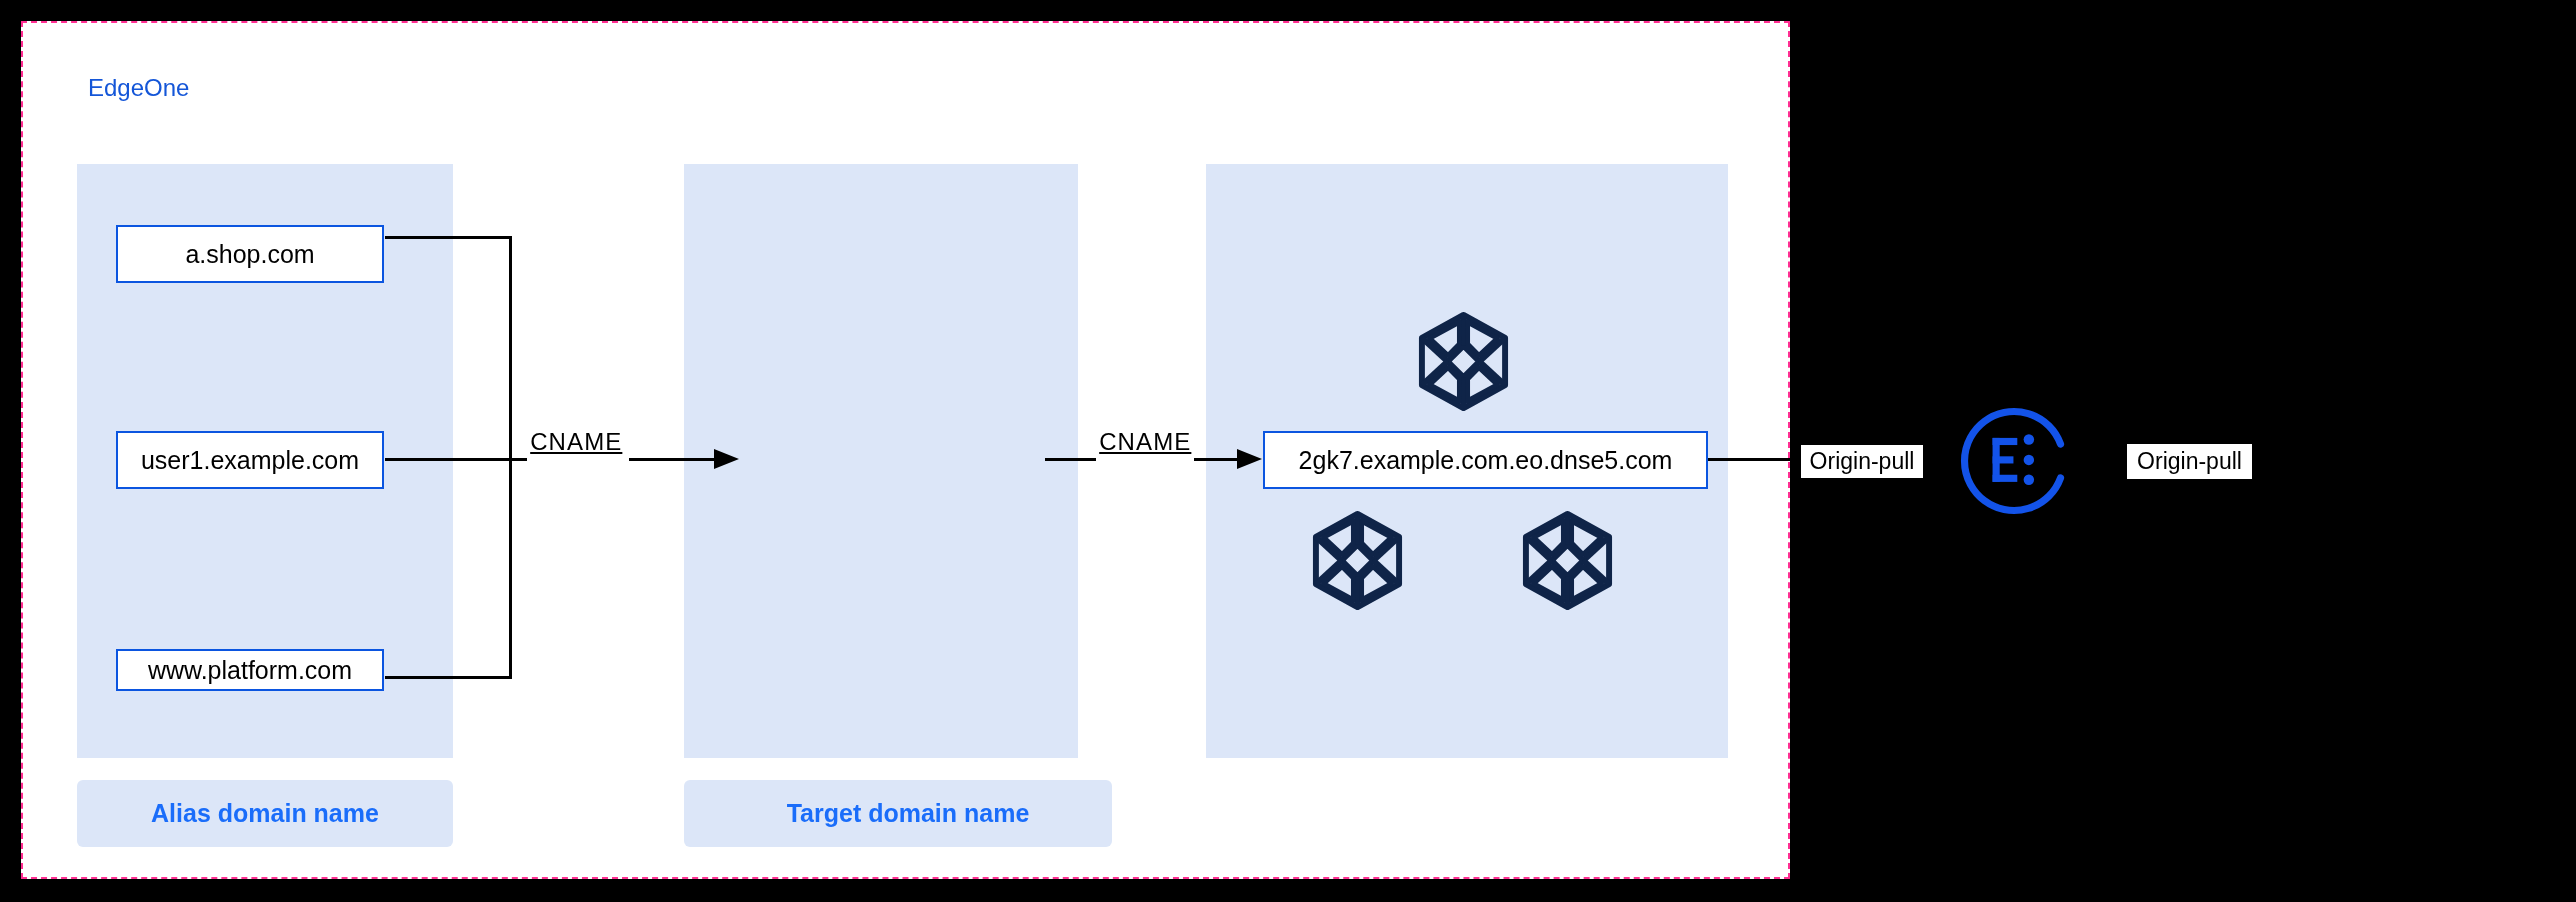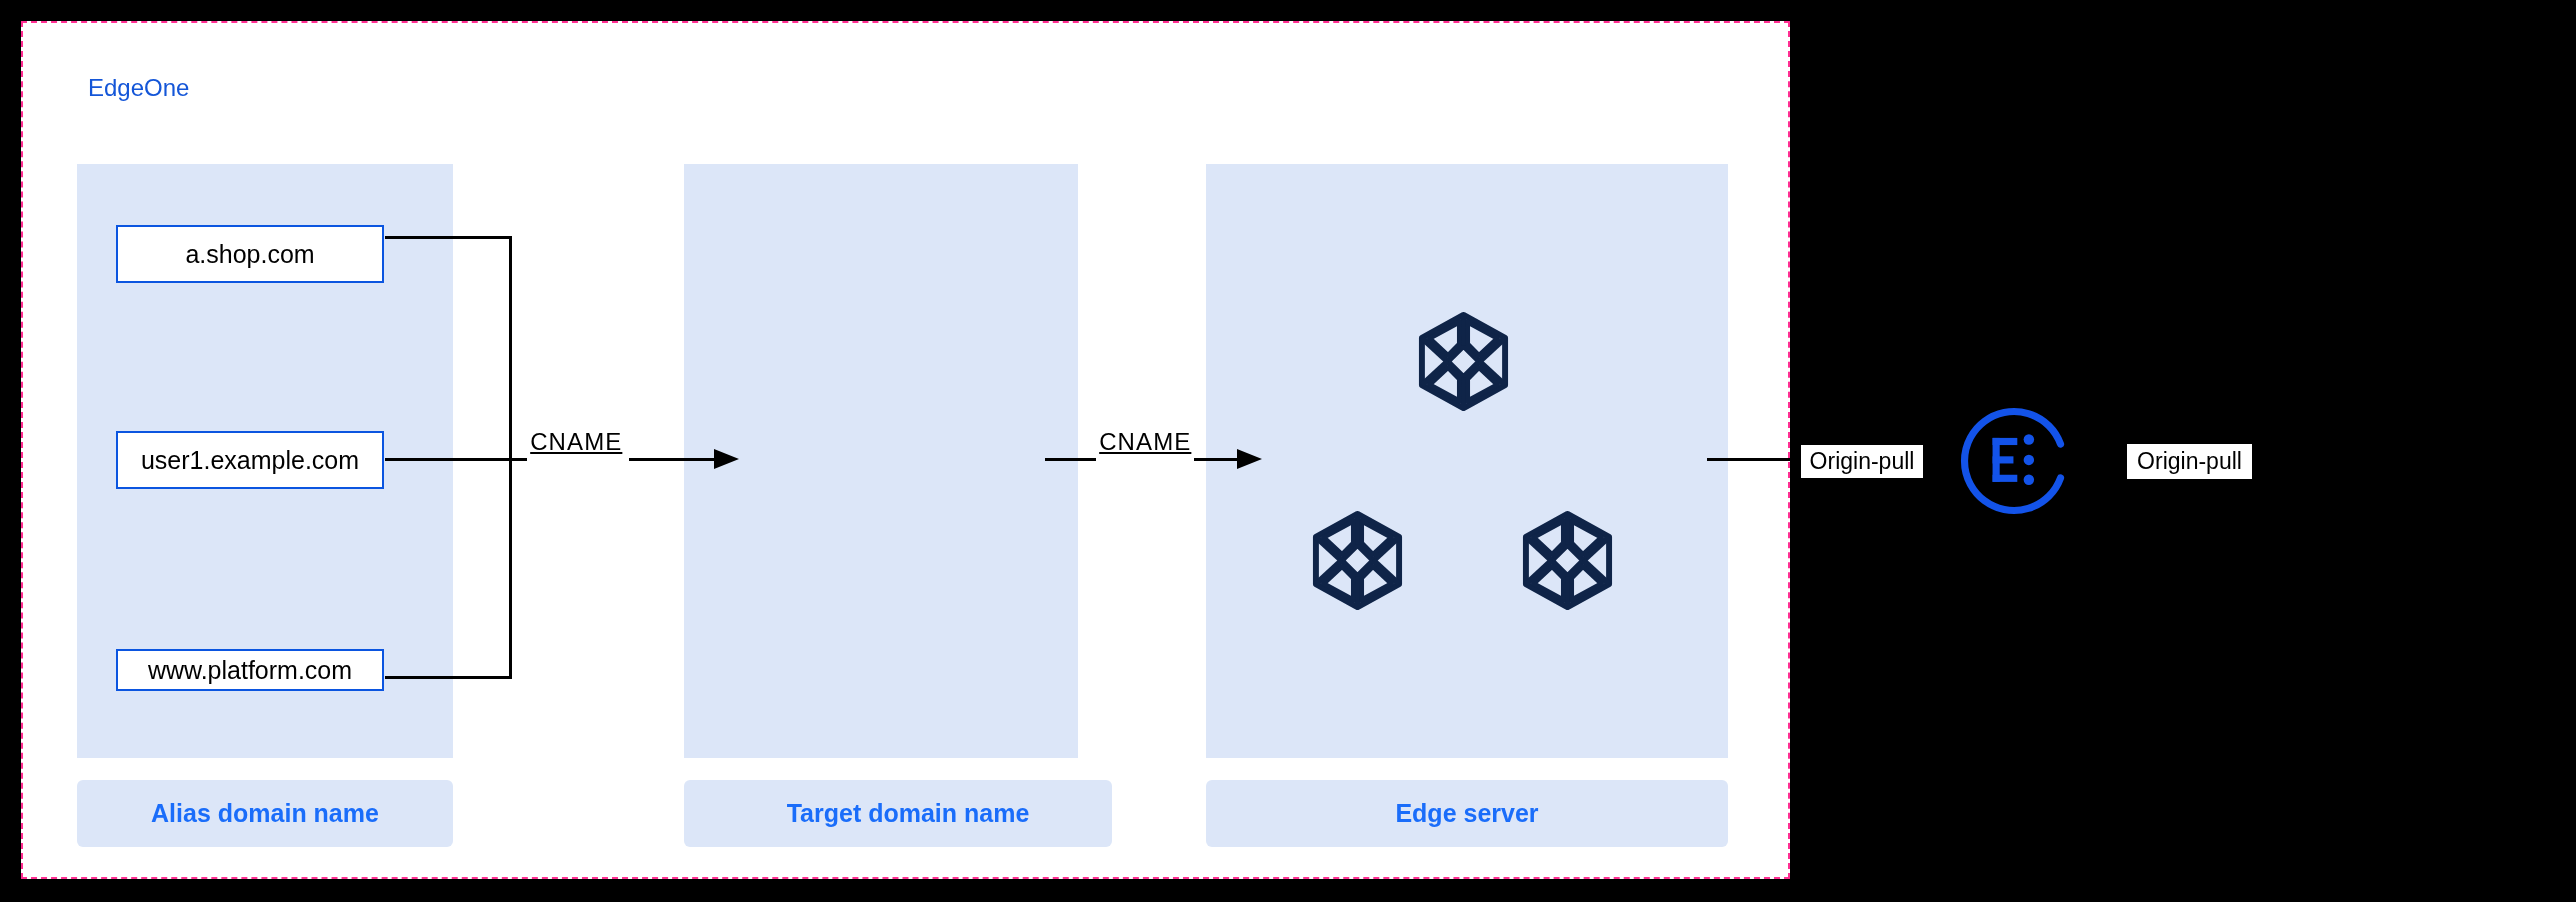--- a/index.html
+++ b/index.html
@@ -38,41 +38,41 @@
   <div id="main-box"></div>
 
   <div class="title">EdgeOne</div>
 
   <div class="panel" style="left:77px;width:376px;"></div>
   <div class="panel" style="left:684px;width:394px;"></div>
   <div class="panel" style="left:1206px;width:522px;"></div>
 
   <div class="chip" style="left:77px;width:376px;">Alias domain name</div>
   <div class="chip" style="left:684px;width:408px;padding-left:20px;">Target domain name</div>
-  <div class="chip" style="left:1206px;width:522px;">Edge server</div>
 
   <div class="h-line" style="left:385px;top:236px;width:127px;"></div>
   <div class="h-line" style="left:385px;top:676px;width:127px;"></div>
   <div class="v-line" style="left:509px;top:236px;height:443px;"></div>
 
   <div class="h-line" style="left:385px;top:458px;width:142px;"></div>
   <div class="edge-label" style="left:528px;">CNAME</div>
   <div class="h-line" style="left:629px;top:458px;width:87px;"></div>
   <div class="arrow-right" style="left:714px;top:449px;"></div>
 
   <div class="h-line" style="left:1045px;top:458px;width:51px;"></div>
   <div class="edge-label" style="left:1097px;">CNAME</div>
   <div class="h-line" style="left:1194px;top:458px;width:45px;"></div>
   <div class="arrow-right" style="left:1237px;top:449px;"></div>
 
   <div class="h-line" style="left:1707px;top:458px;width:86px;"></div>
 
   <div class="node" style="left:116px;top:209px;width:268px;height:58px;margin-top:16px;">a.shop.com</div>
   <div class="node" style="left:116px;top:431px;width:268px;height:58px;">user1.example.com</div>
   <div class="node" style="left:116px;top:649px;width:268px;height:42px;">www.platform.com</div>
+  <div class="node" style="left:1263px;top:431px;width:445px;height:58px;">2gk7.example.com.eo.dnse5.com</div>
 
   <svg class="icon-abs" style="left:1413px;top:312px;" width="101" height="99" viewBox="0 0 100 100">
     <g fill="none" style="stroke:var(--cube-navy);" stroke-width="6" stroke-linejoin="round">
       <polygon points="50,3 92,26 92,74 50,97 8,74 8,26"></polygon>
       <polygon points="50,34 66,50 50,66 34,50"></polygon>
       <line x1="50" y1="3" x2="50" y2="34"></line>
         <line x1="50" y1="97" x2="50" y2="66"></line>
       <line x1="8" y1="26" x2="34" y2="50"></line>
         <line x1="8" y1="74" x2="34" y2="50"></line>
       <line x1="92" y1="26" x2="66" y2="50"></line>

